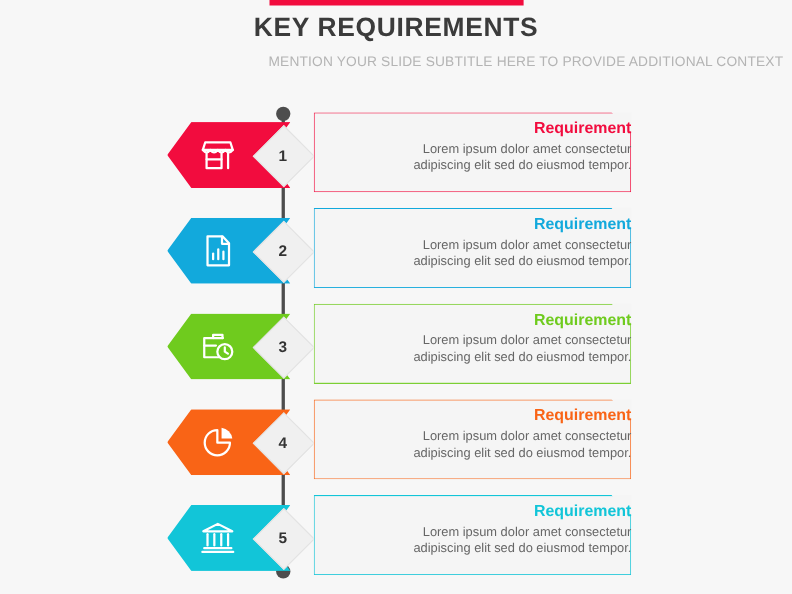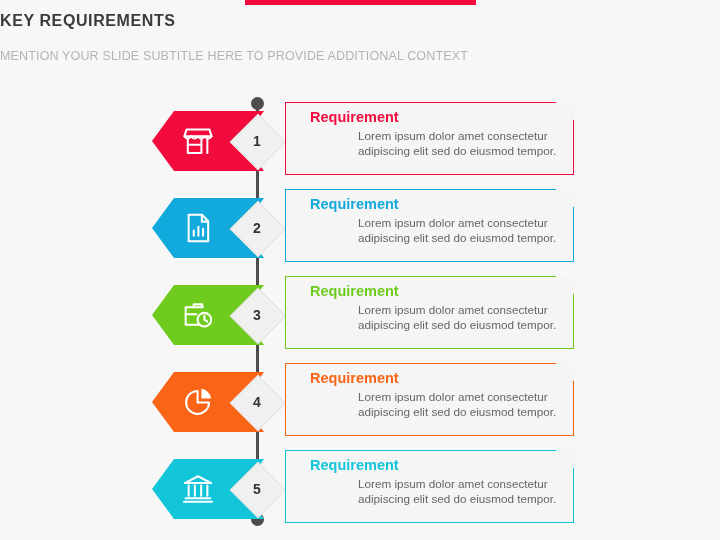--- a/index.html
+++ b/index.html
@@ -22,31 +22,32 @@
     left: 245px;
     width: 231px;
     height: 5px;
     background: #f20c3e;
   }
   #slide-title {
     position: absolute;
     top: 12px;
     left: 0;
     width: 720px;
-    font-size: 16px;
+    text-align: center;
+    font-size: 24px;
     font-weight: bold;
     letter-spacing: 0.6px;
     color: #3b3b3b;
   }
   #slide-subtitle {
     position: absolute;
     top: 49px;
     left: 0;
     width: 712px;
-    text-align: left;
+    text-align: right;
     font-size: 12.5px;
     letter-spacing: 0.15px;
     color: #b4b4b4;
   }
 
   
   #timeline-spine {
     position: absolute;
     left: 256px;
     top: 100px;
@@ -145,22 +146,23 @@
     content: "";
     position: absolute;
     inset: 0;
     border: 1.6px solid currentColor;
     box-sizing: border-box;
     clip-path: polygon(0 0, 271px 0, 100% 18px, 100% 100%, 0 100%);
   }
   .card-inner {
     position: absolute;
     inset: 0;
-    padding: 7px 12px 0 25px;
+    padding: 7px 0 0 25px;
     box-sizing: border-box;
+    text-align: right;
   }
   .card-heading {
     font-size: 14.5px;
     font-weight: bold;
     line-height: 17px;
     margin-bottom: 2px;
   }
   .card-body {
     font-size: 11.7px;
     line-height: 15px;

